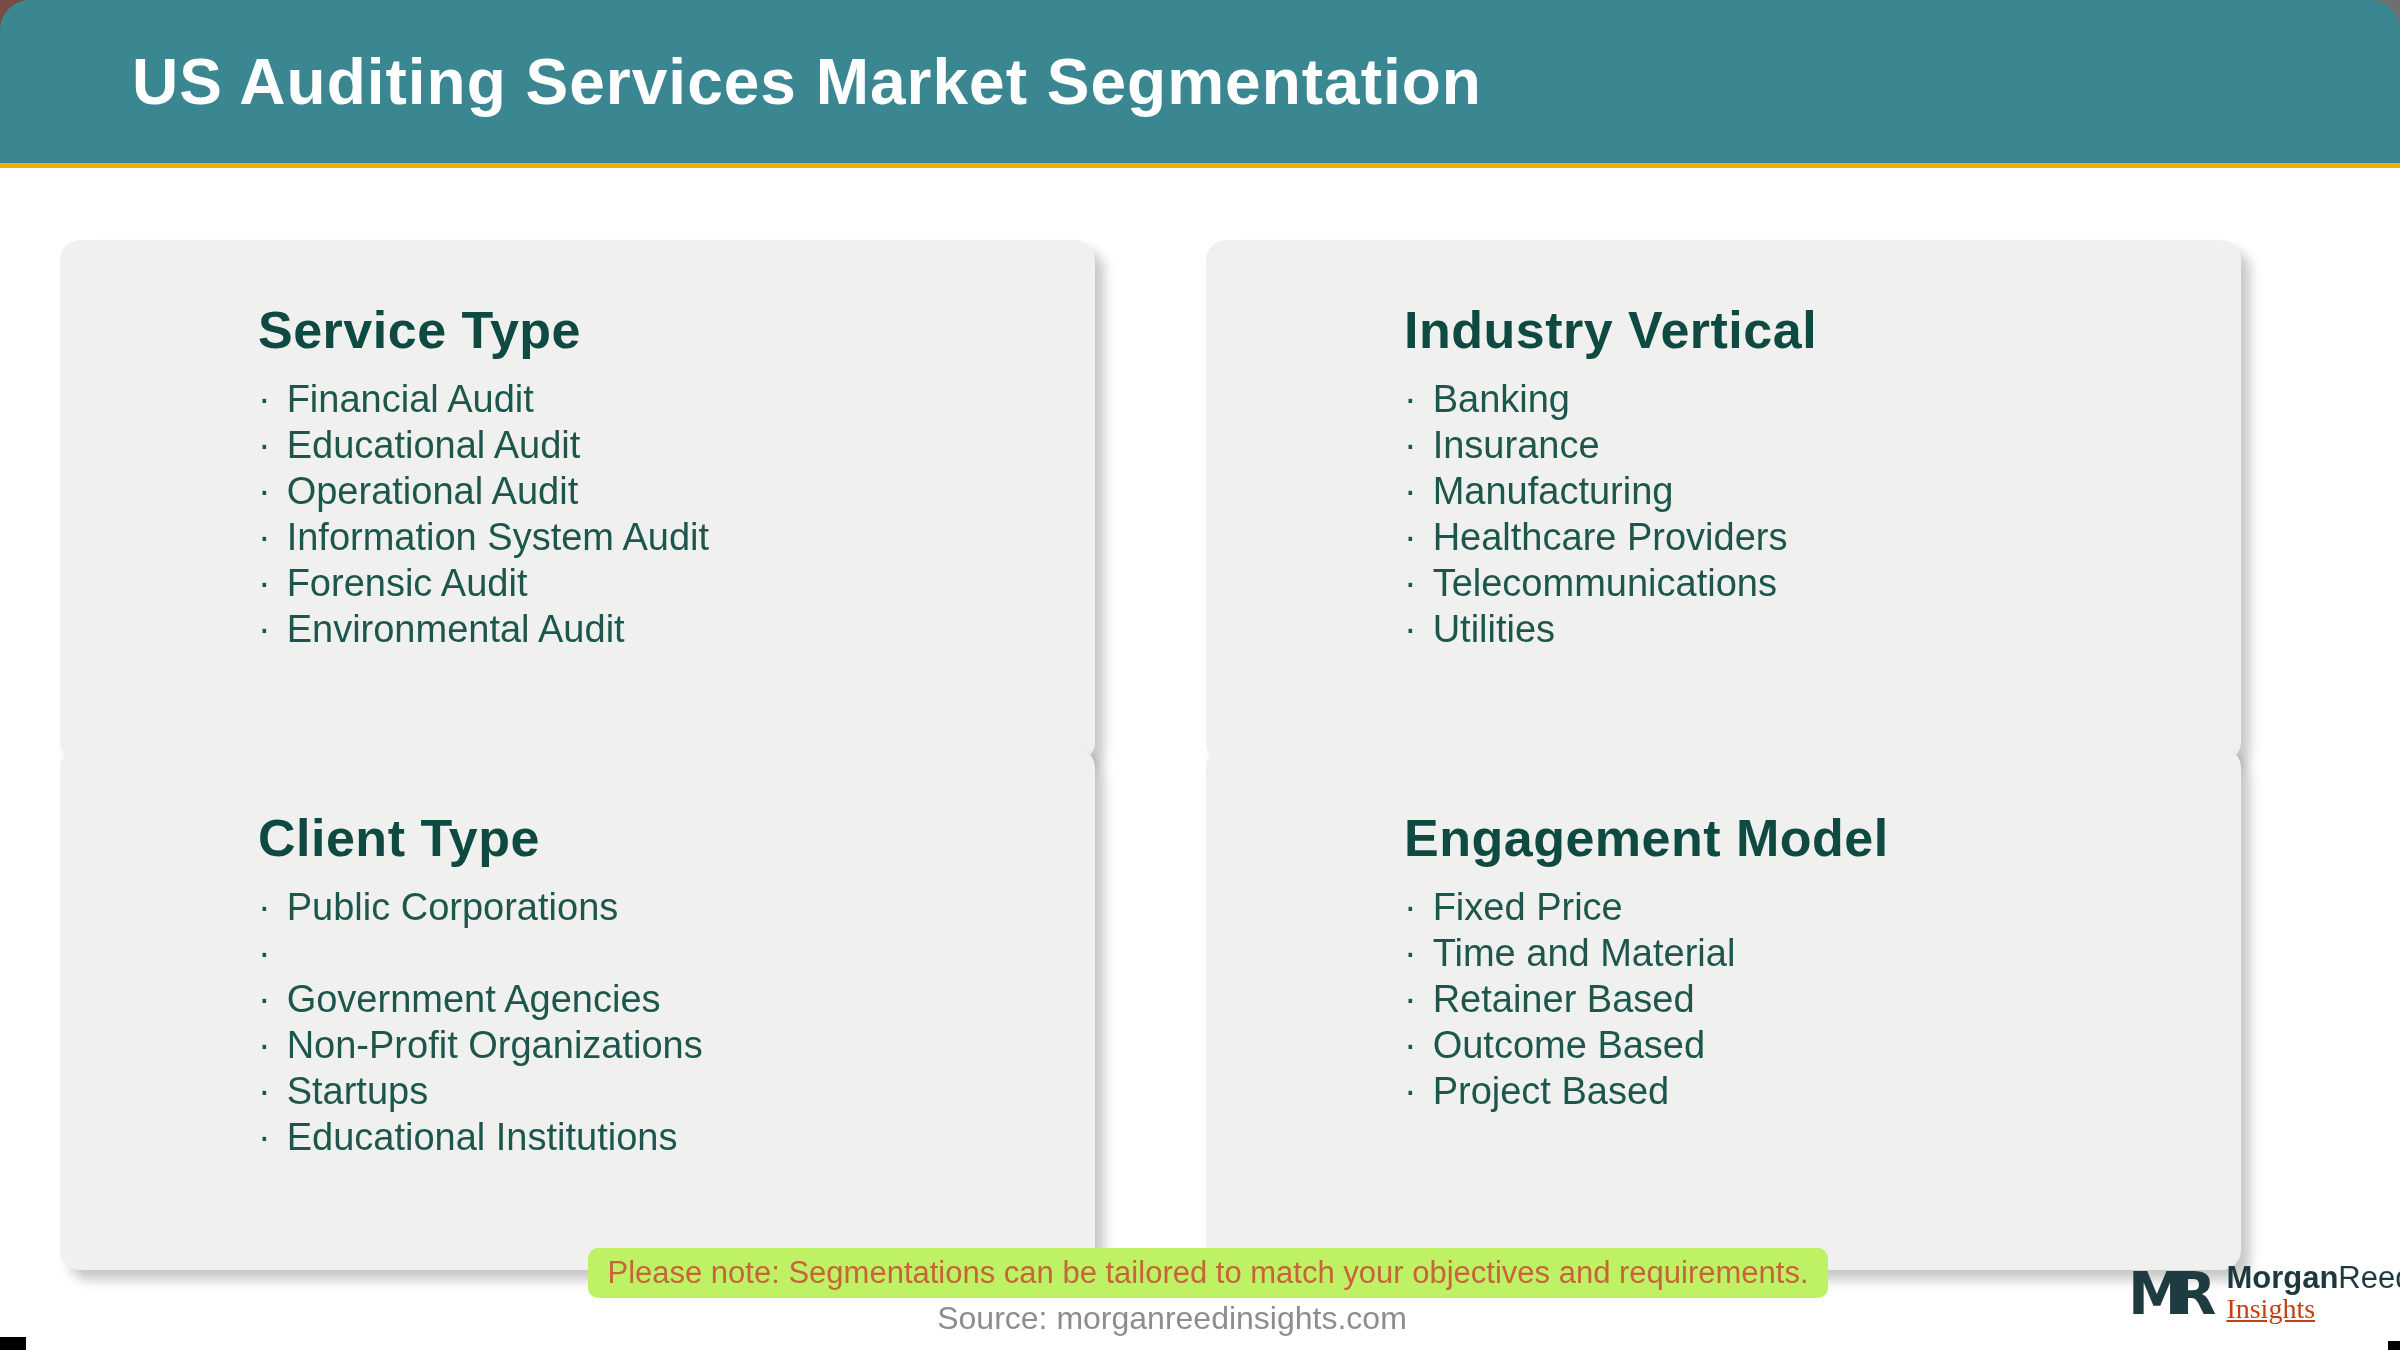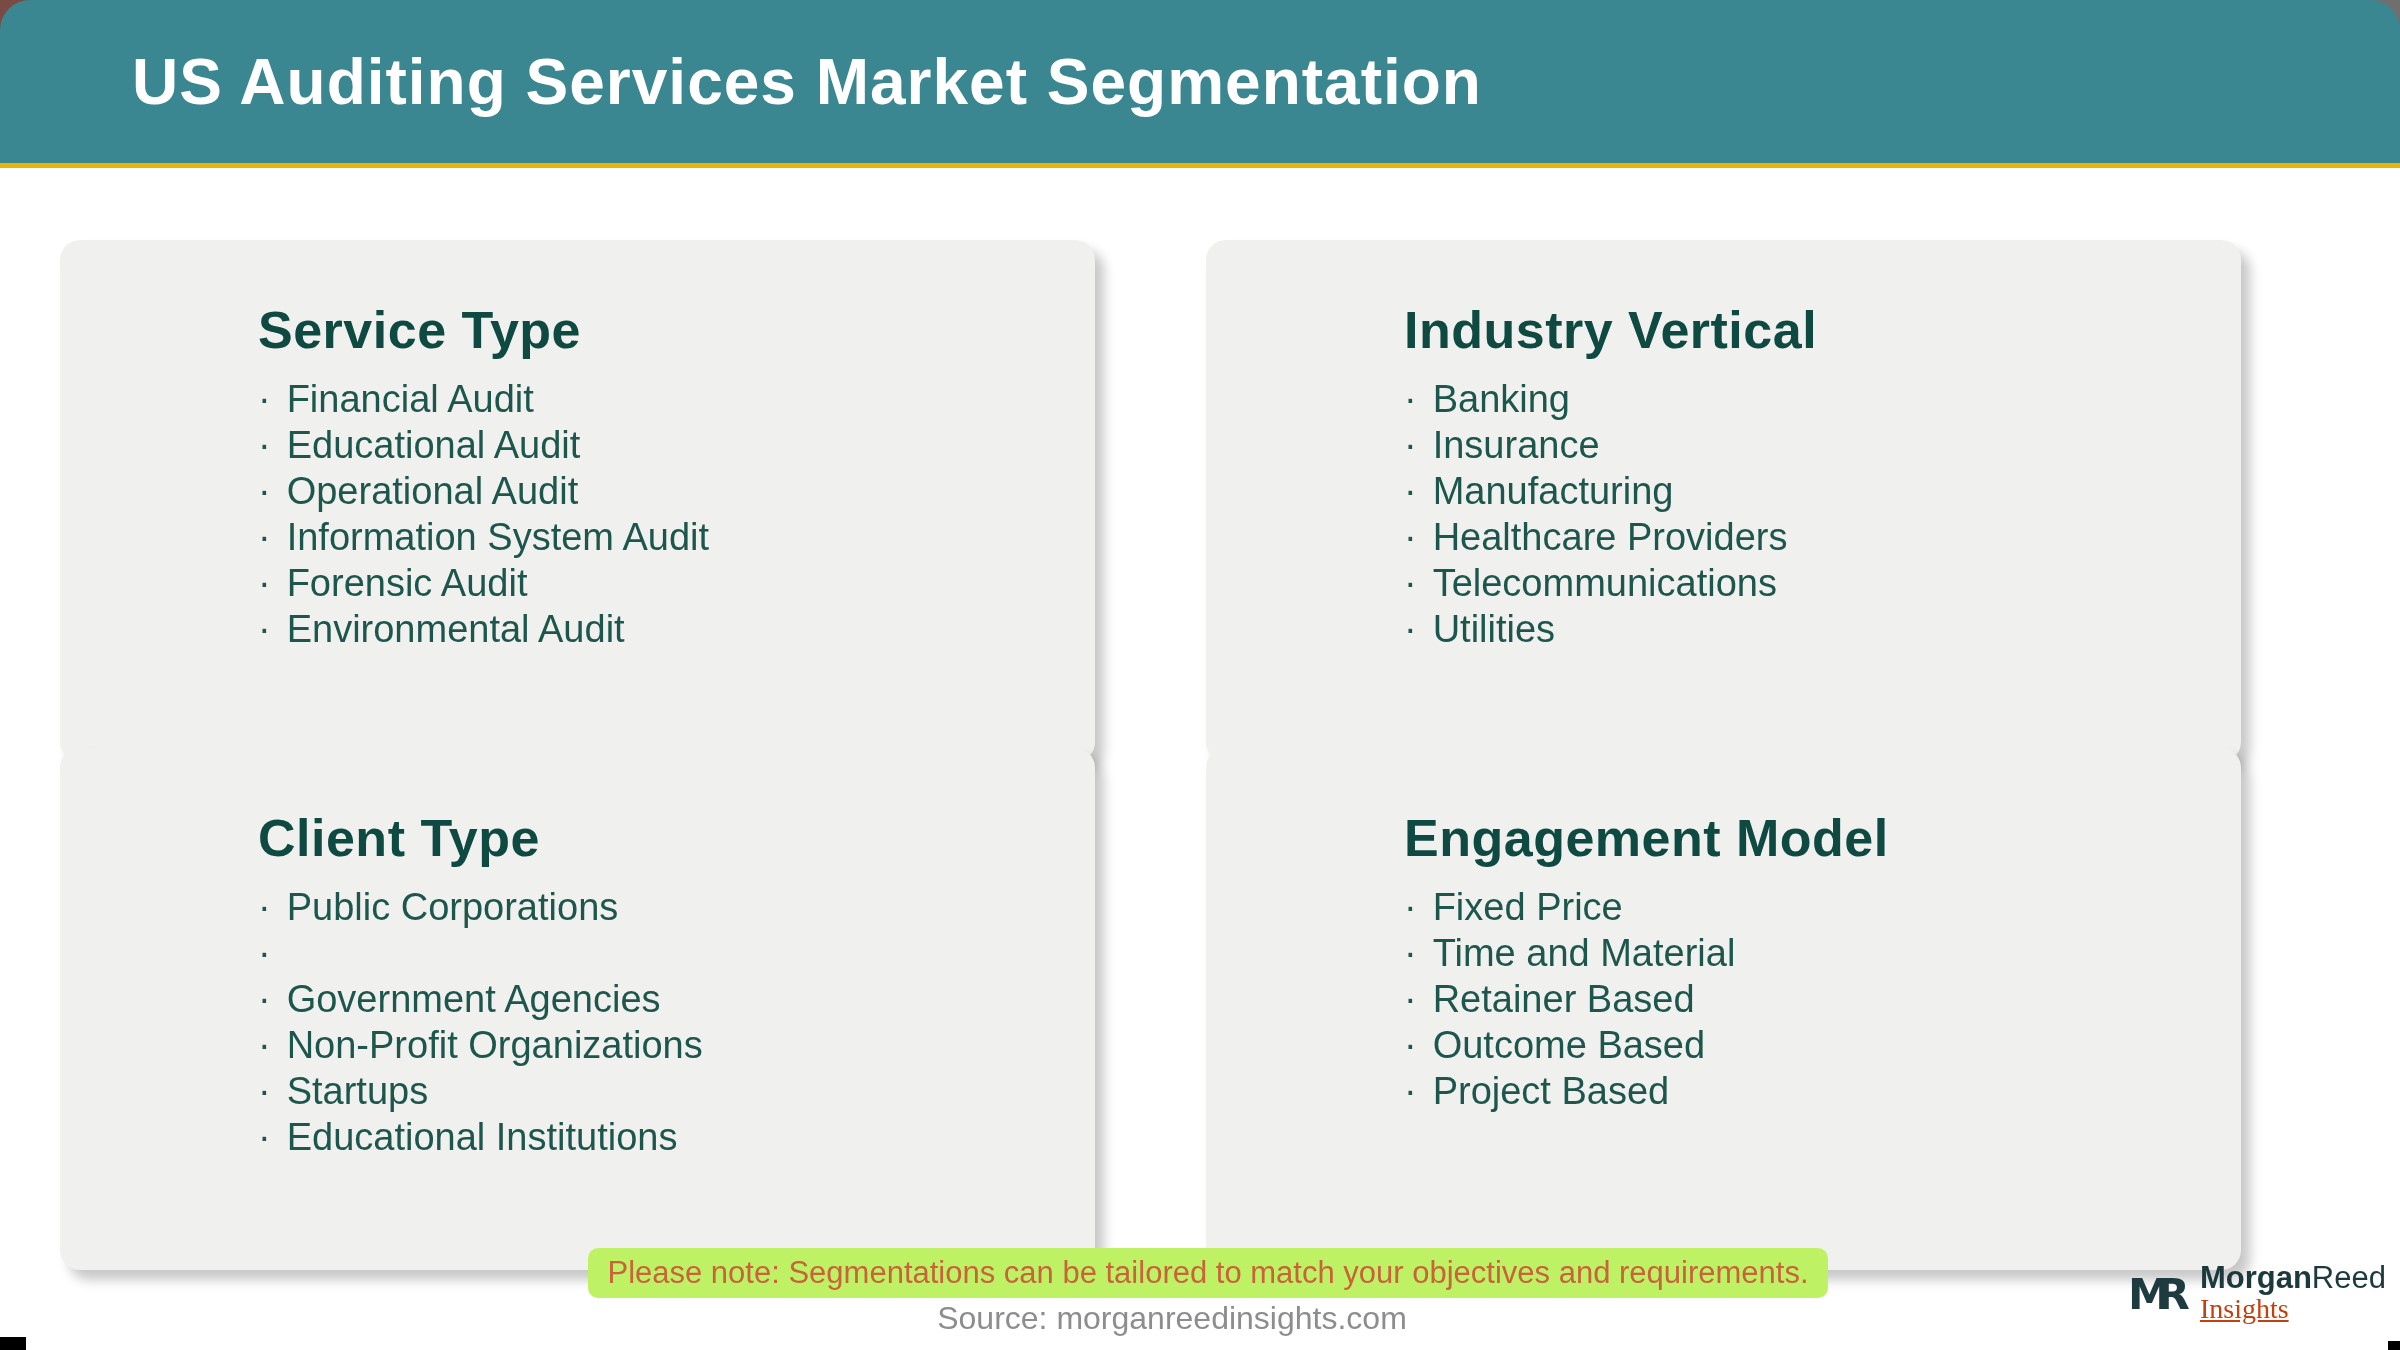--- a/index.html
+++ b/index.html
@@ -103,21 +103,21 @@
   
   .logo {
     position: absolute;
     left: 2128px; top: 1262px;
     display: flex; align-items: center;
     z-index: 1;
   }
   .monogram {
     font-family: "DejaVu Sans", sans-serif;
     font-weight: 800;
-    font-size: 43px;
+    font-size: 58px;
     color: #1e3b40;
     letter-spacing: -14px;
     margin-right: 24px;
     line-height: 58px;
   }
   .wordmark { display: flex; flex-direction: column; }
   .wordmark .line1 {
     font-family: Liberation Sans, sans-serif;
     font-size: 31px; line-height: 31px;
     color: #1c3a3e;

